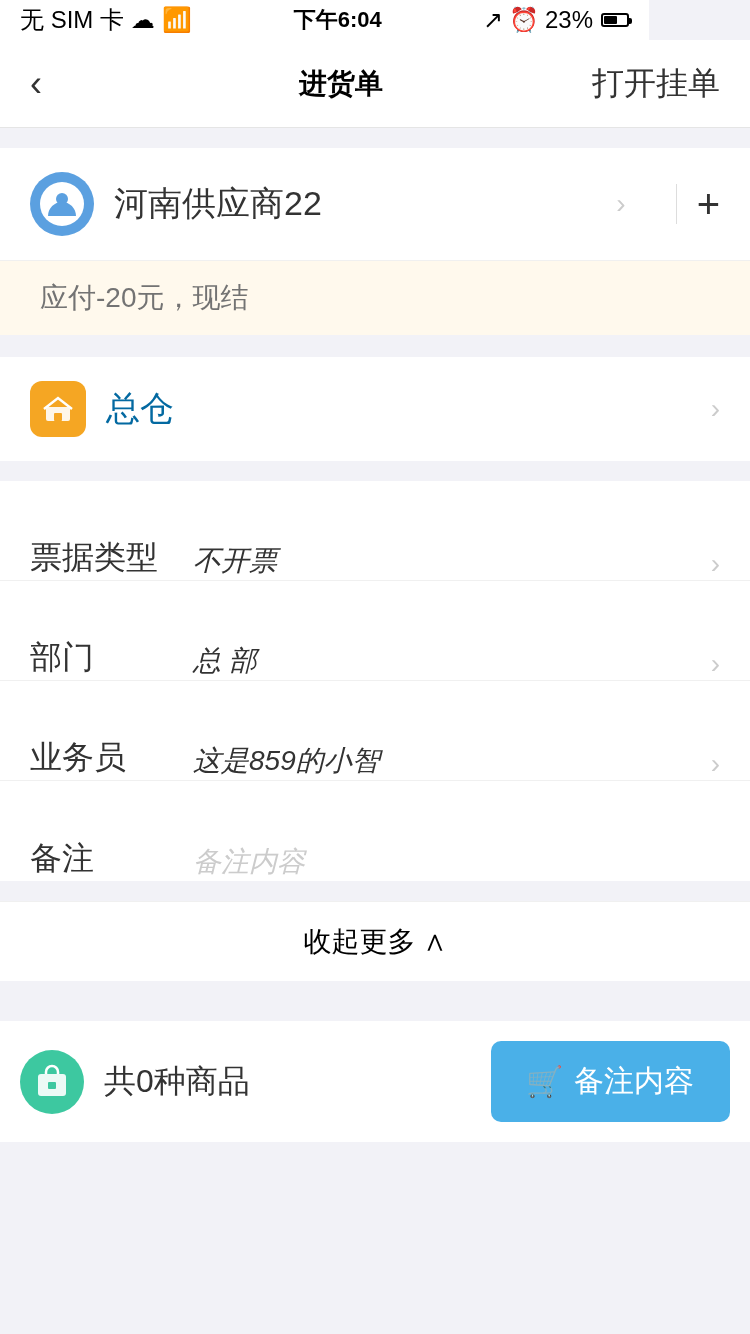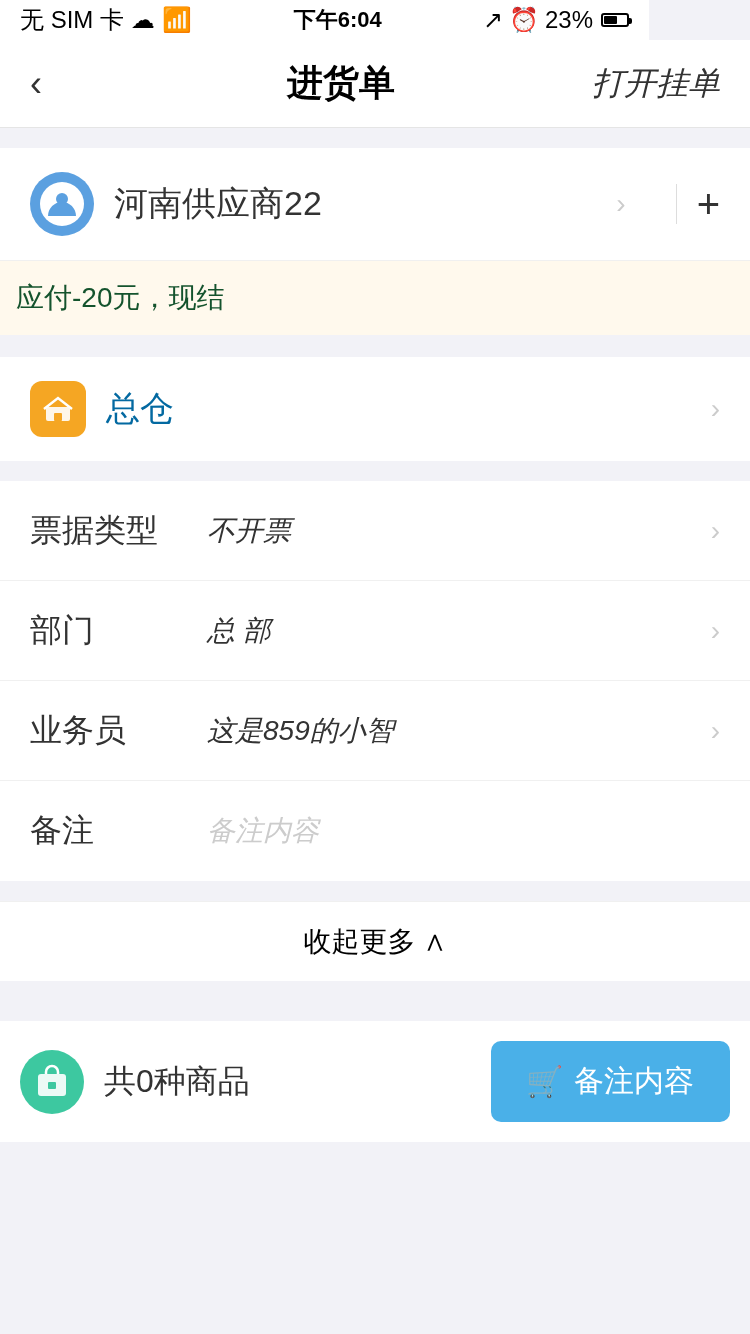--- a/index.html
+++ b/index.html
@@ -40,32 +40,31 @@
       padding: 0 30px;
       border-bottom: 1px solid #e5e5e5;
     }
     .nav-back {
       font-size: 36px;
       color: #333;
       cursor: pointer;
       width: 60px;
     }
     .nav-title {
-      font-size: 36px;
+      font-size: 28px;
       font-weight: 600;
       color: #000;
       flex: 1;
       text-align: center;
     }
     .nav-action {
       font-size: 32px;
       color: #333;
       cursor: pointer;
       text-align: left;
-      font-style: italic;
     }
 
     
     .section-gap {
       height: 20px;
       background: #f2f2f7;
     }
 
     
     .card {
@@ -122,23 +121,23 @@
     .supplier-divider {
       width: 1px;
       height: 40px;
       background: #ddd;
       margin: 0 20px;
     }
 
     
     .notice-bar {
       background: #fff9ed;
-      padding: 18px 16px;
-      font-size: 28px;
-      color: #14532d;
+      padding: 18px 40px;
+      font-size: 28px;
+      color: #737373;
     }
 
     
     .warehouse-row {
       display: flex;
       align-items: center;
       padding: 24px 30px;
       background: #fff;
       margin-top: 2px;
     }
@@ -165,25 +164,24 @@
       color: #ccc;
     }
 
     
     .form-card {
       background: #fff;
       margin-top: 20px;
     }
     .form-row {
       display: flex;
-      align-items: center;
+      align-items: flex-end;
       padding: 0 30px;
       height: 100px;
       border-bottom: 1px solid #f0f0f0;
-      gap: 14px;
     }
     .form-row:last-child {
       border-bottom: none;
     }
     .form-label {
       font-size: 32px;
       color: #333;
       width: 140px;
       flex-shrink: 0;
     }

